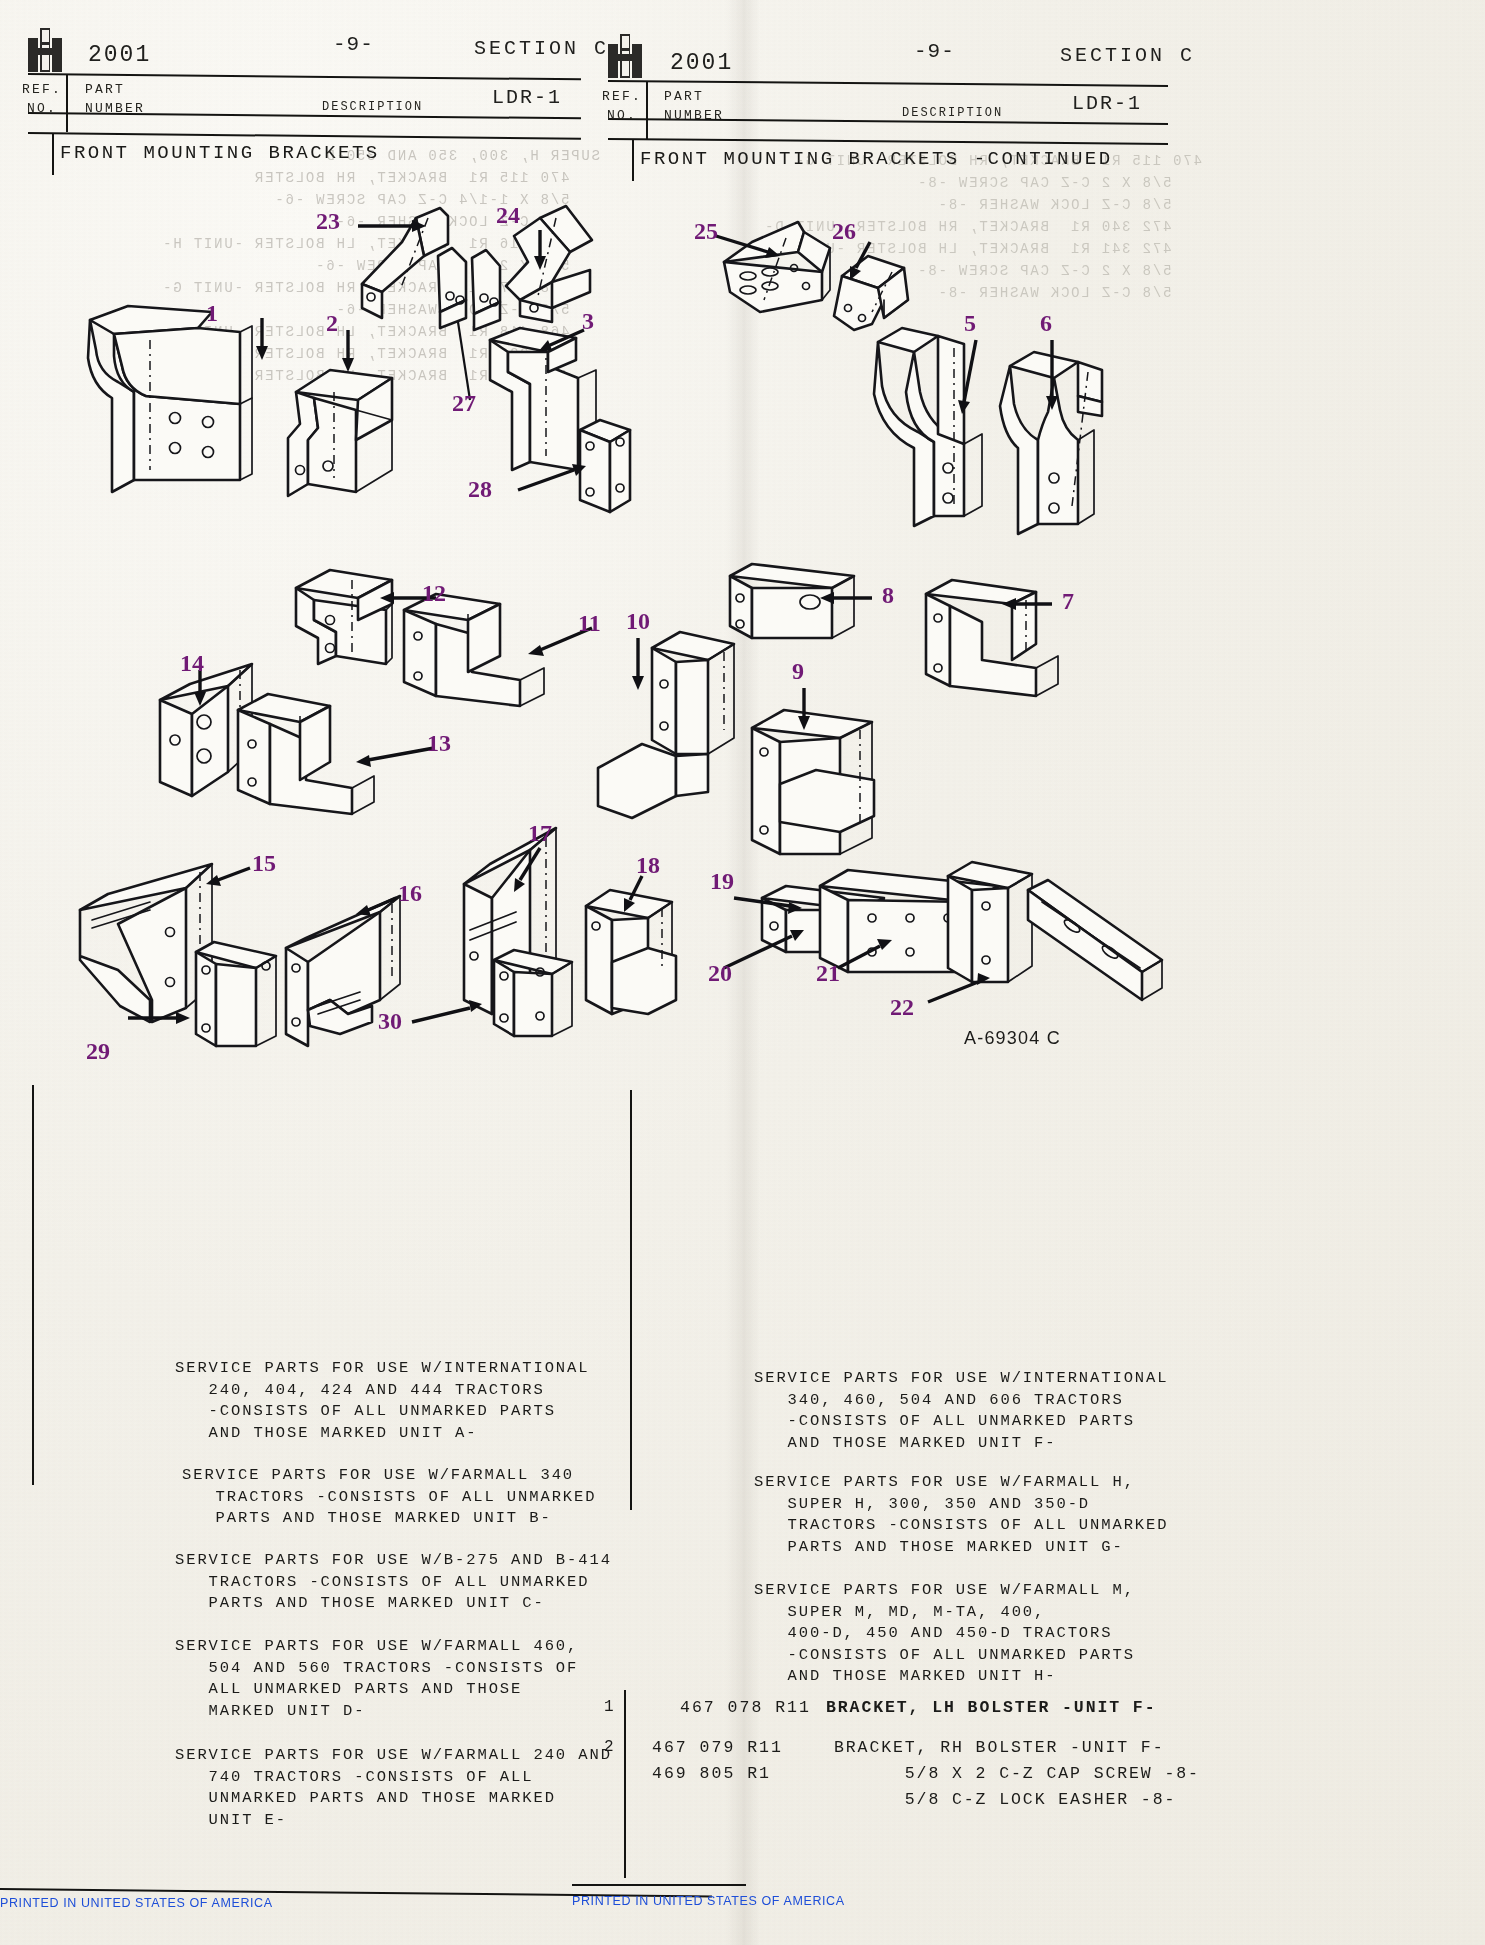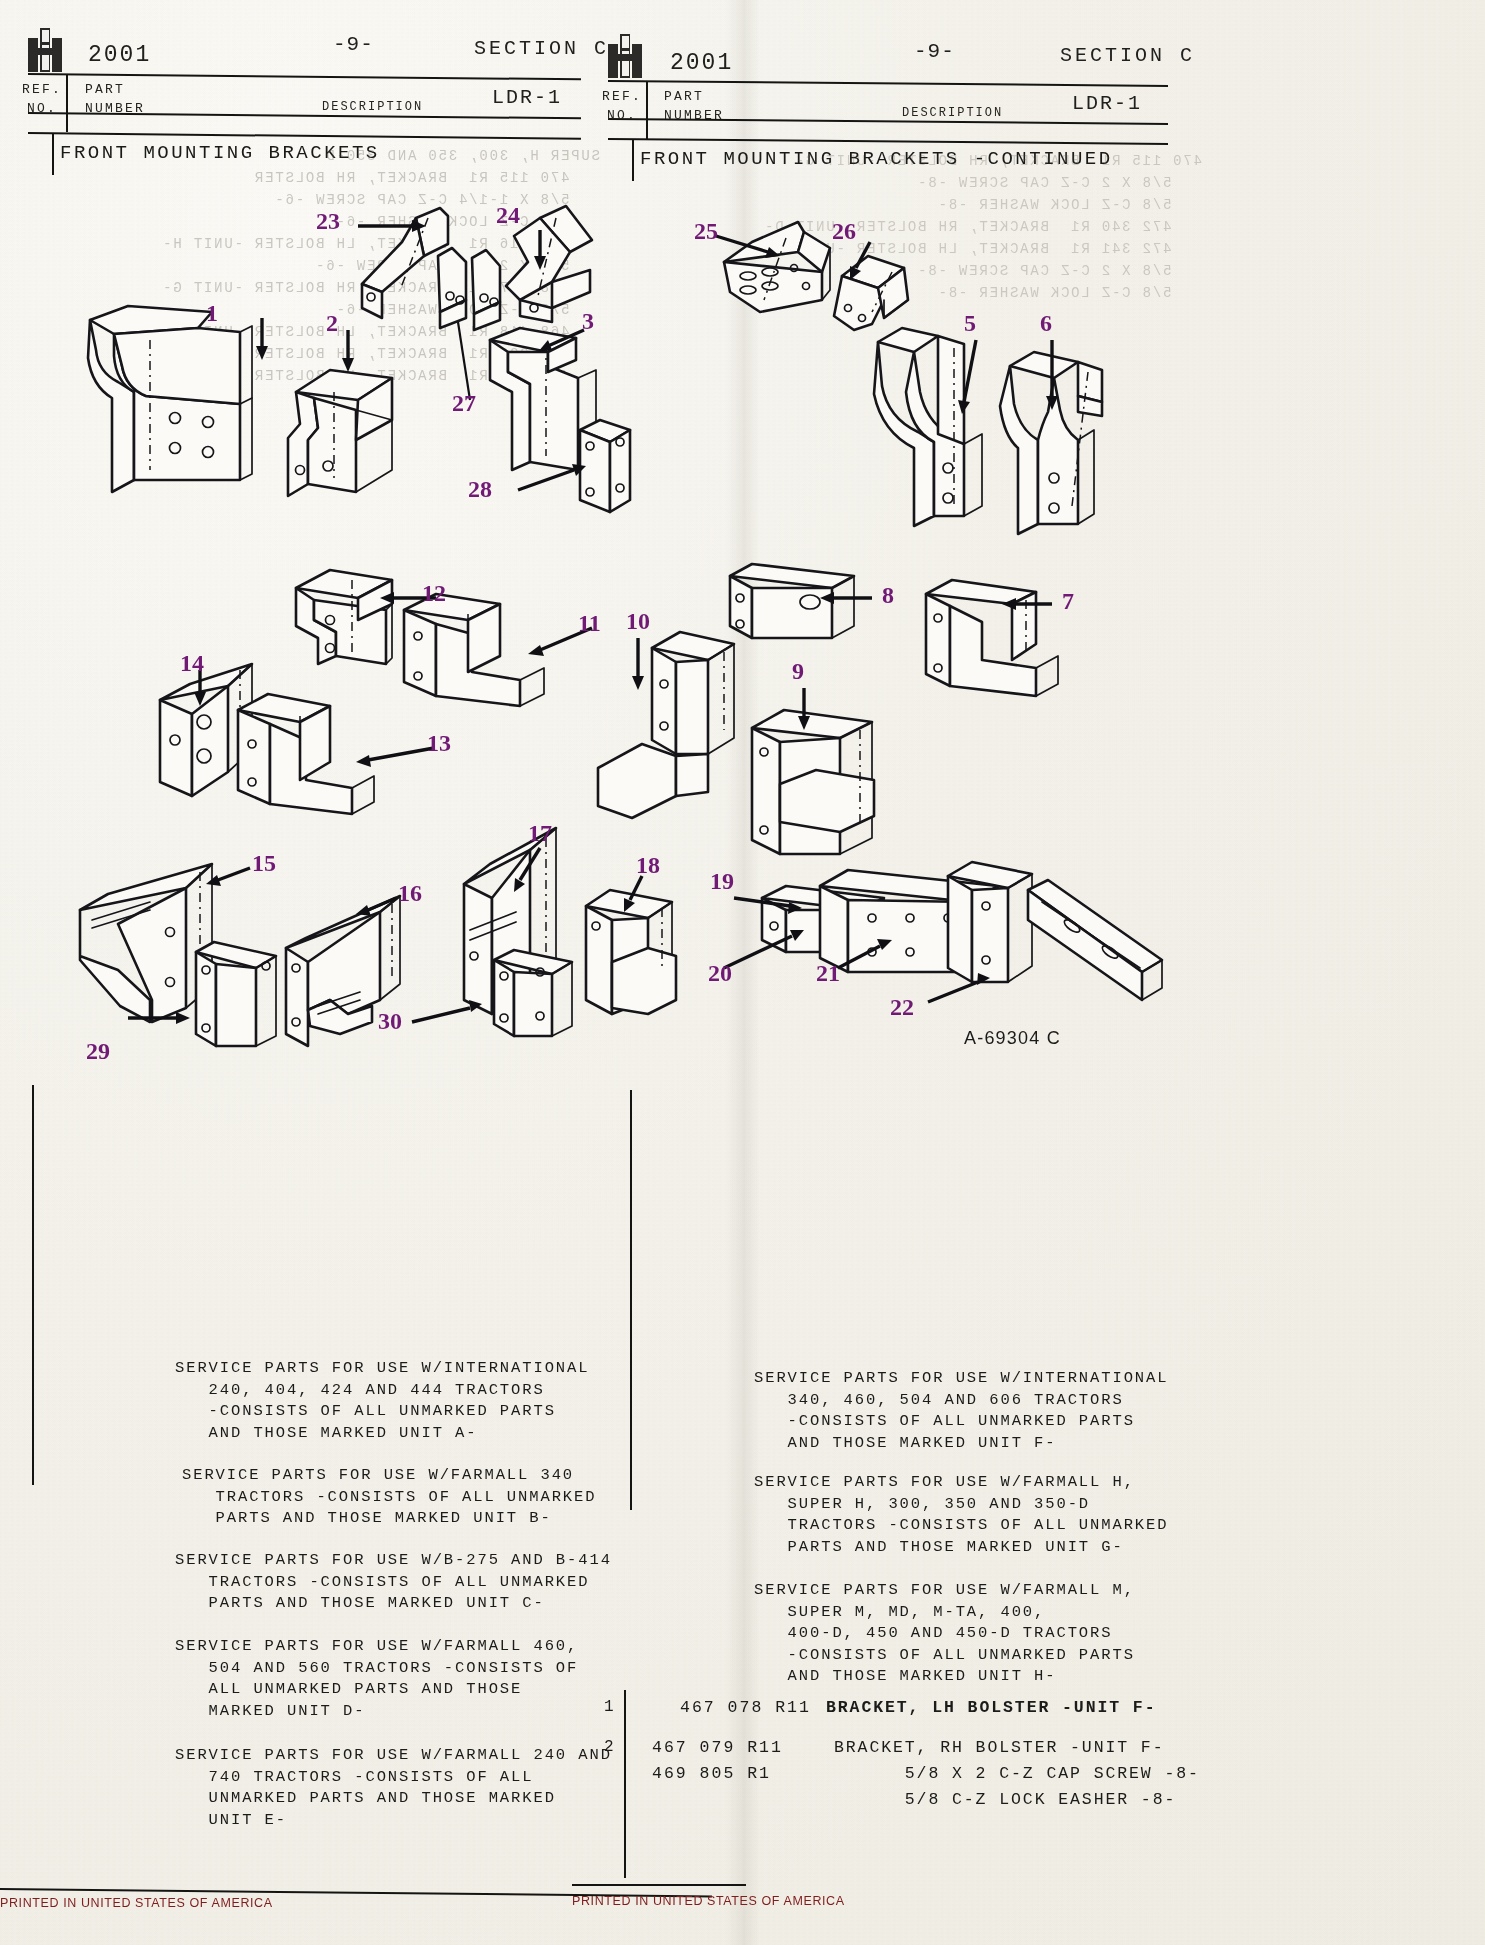--- a/index.html
+++ b/index.html
@@ -67,21 +67,21 @@
   .dwg-no{position:absolute;font-family:"Liberation Sans",sans-serif;font-size:18px;
     letter-spacing:1.2px;color:#1b1b19;}
 
   
   .blk{position:absolute;font-size:15.5px;letter-spacing:1.9px;line-height:21.5px;color:#1b1b19;white-space:pre;}
   .prt-ref{position:absolute;font-size:16px;letter-spacing:1px;color:#1b1b19;}
   .prt-num{position:absolute;font-size:16.5px;letter-spacing:2px;color:#1b1b19;white-space:pre;}
   .prt-desc{position:absolute;font-size:16.5px;letter-spacing:1.9px;color:#1b1b19;white-space:pre;}
 
   .footer{position:absolute;font-family:"Liberation Sans",sans-serif;font-size:12.5px;
-    letter-spacing:.6px;color:#7f1d1d;}
+    letter-spacing:.6px;color:#1d4ed8;}
 
   
   .ghost{position:absolute;font-size:14px;letter-spacing:1.8px;line-height:22px;
     color:rgba(90,84,74,.30);white-space:pre;
     transform:scaleX(-1);transform-origin:center center;pointer-events:none;}
   .ghost.r{color:rgba(90,84,74,.26);}
 </style>
 </head>
 <body>
 

